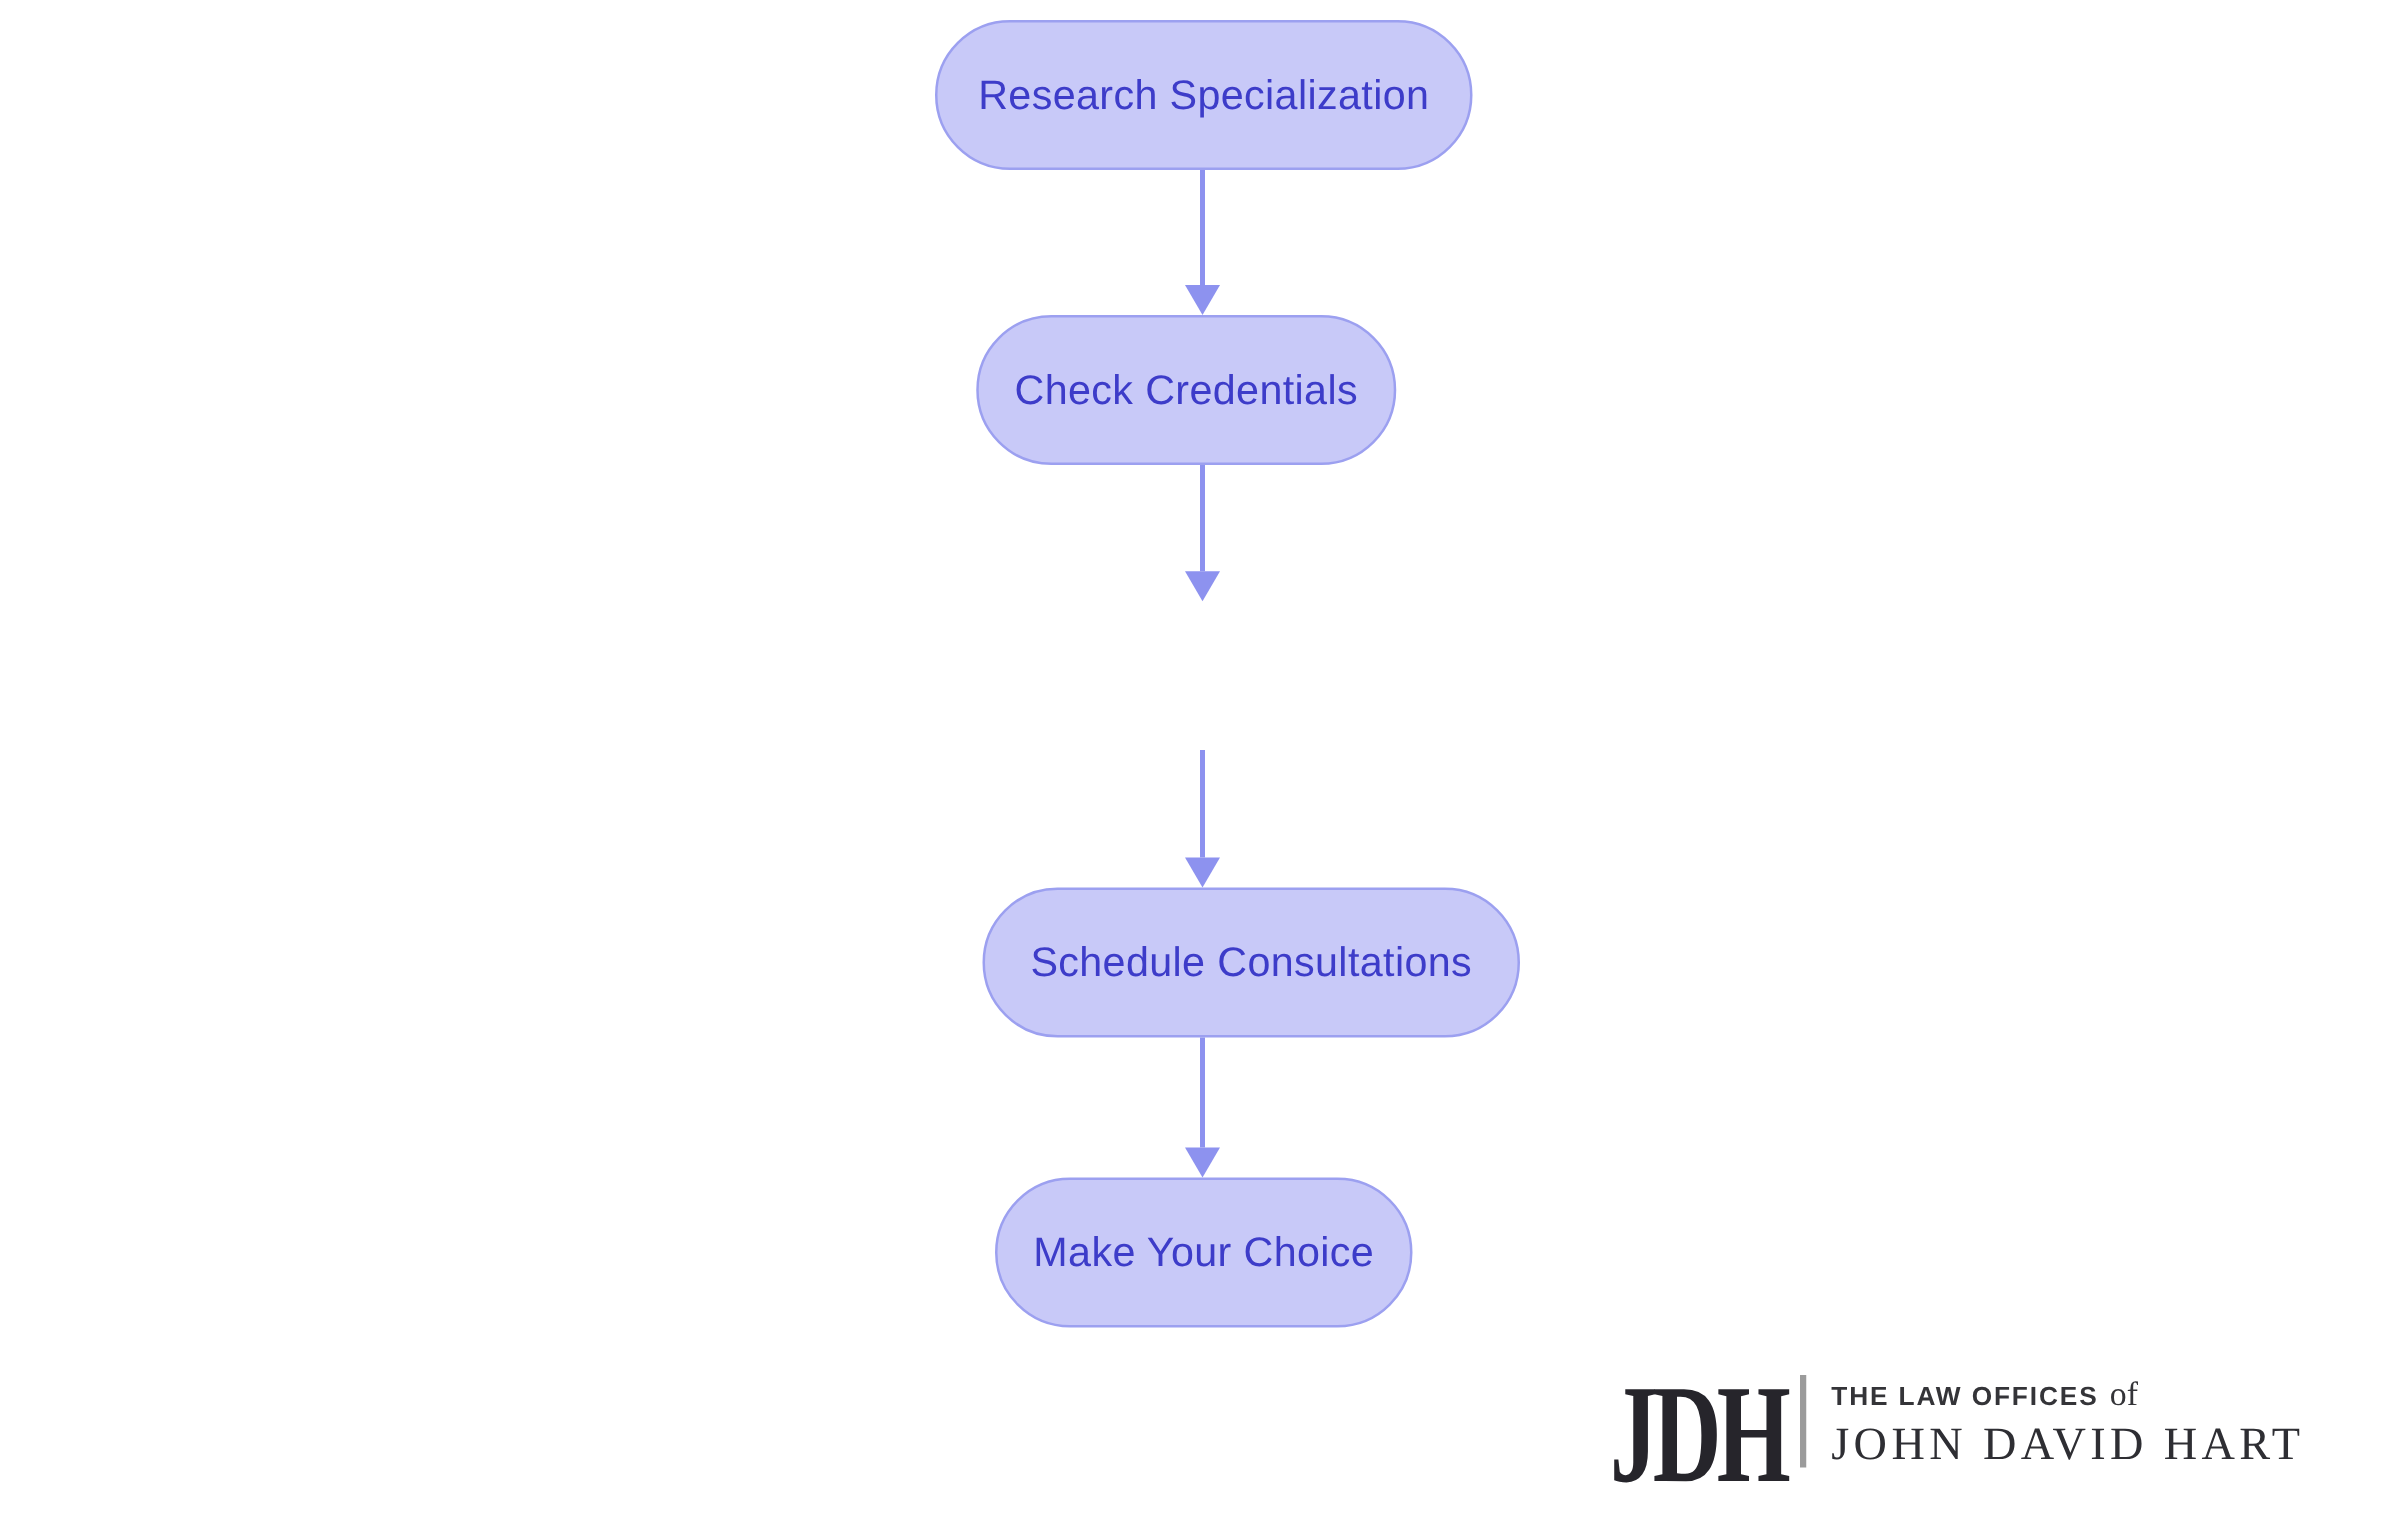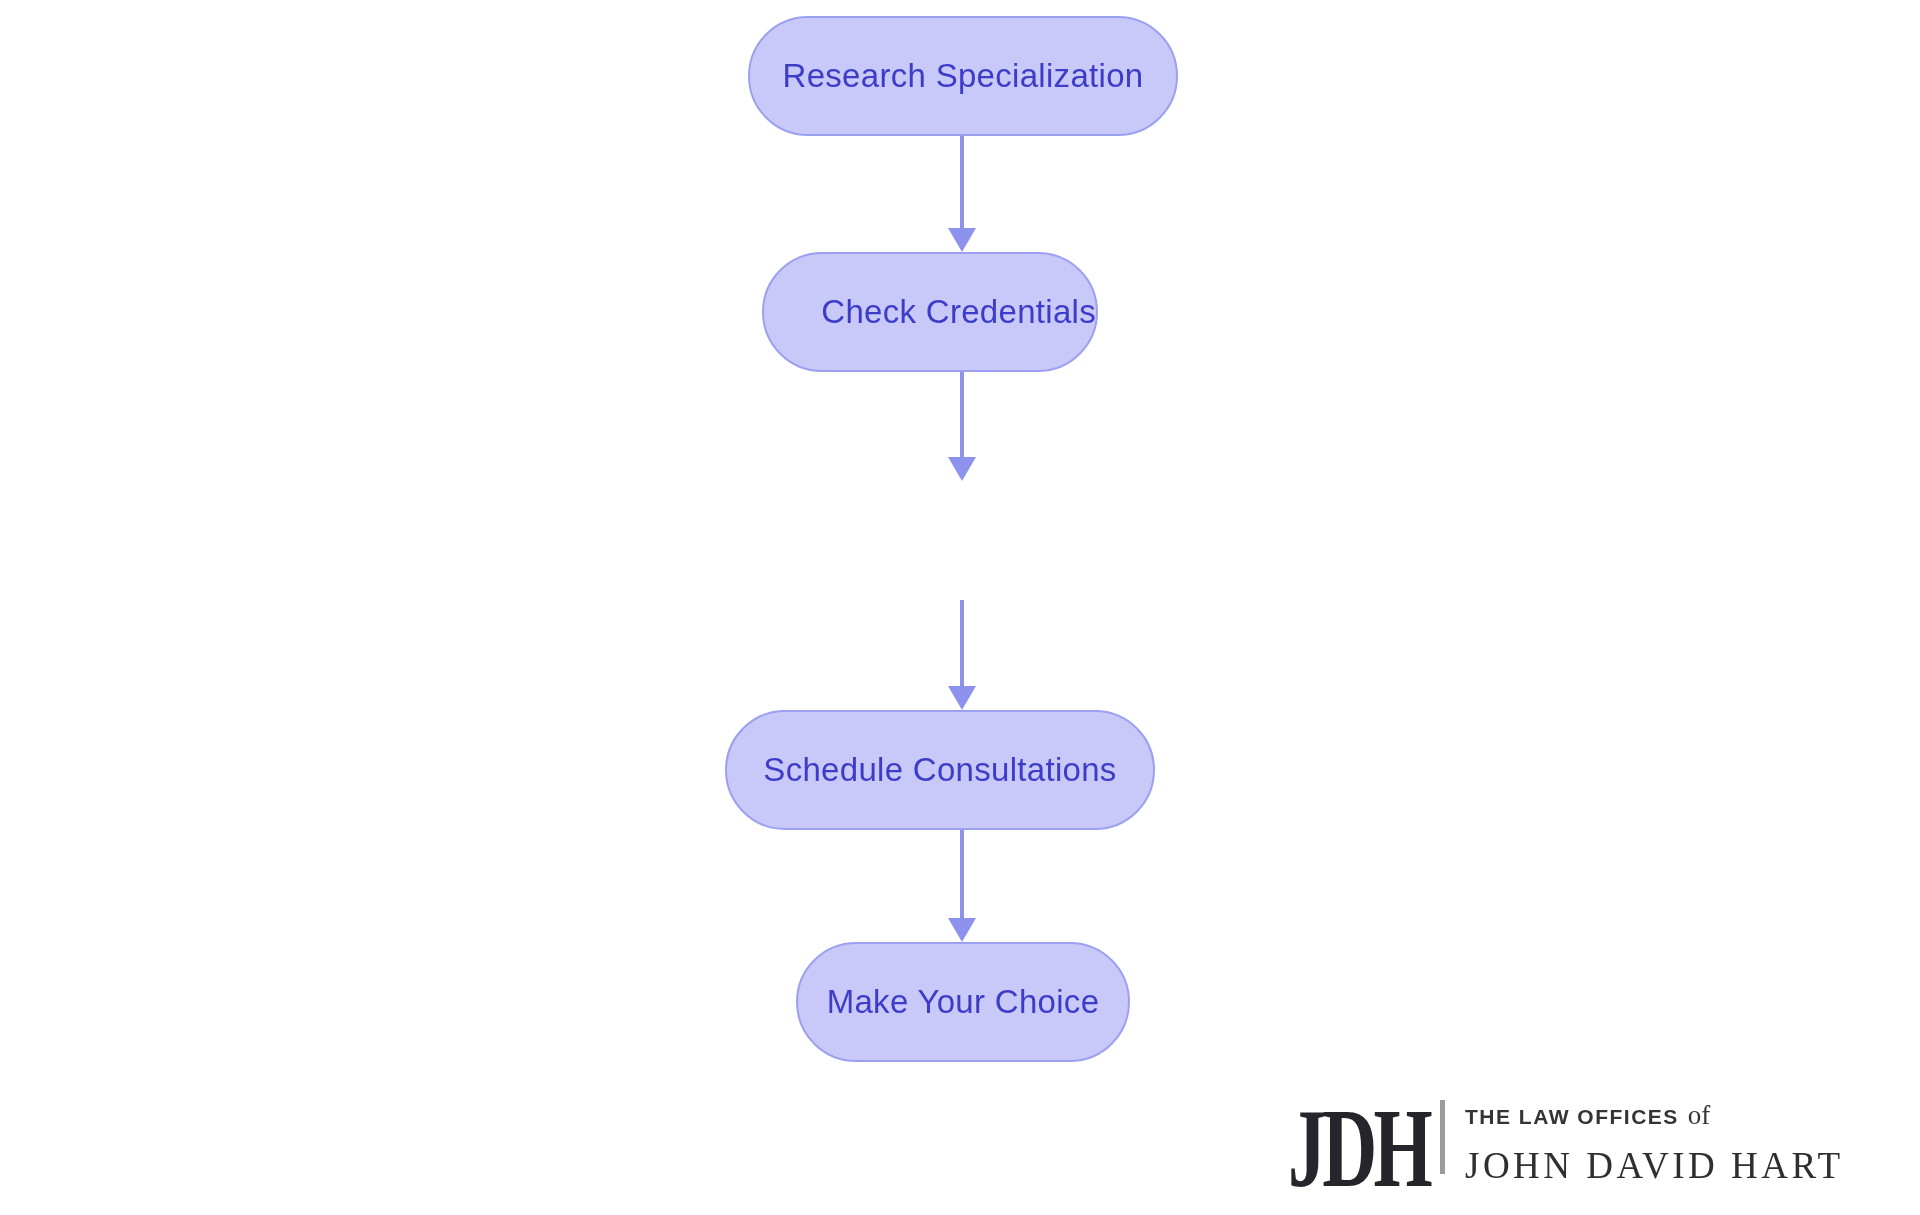--- a/index.html
+++ b/index.html
@@ -37,23 +37,23 @@
     align-items: center;
     justify-content: center;
   }
   .node span {
     color: var(--node_text);
     font-size: 33px;
     letter-spacing: 0.3px;
     white-space: nowrap;
   }
   .node-1 { left: 748px; top: 16px;  width: 430px; }
-  .node-2 { left: 762px; top: 252px; width: 336px; justify-content: flex-end; }
+  .node-2 { left: 781px; top: 252px; width: 336px; }
   .node-3 { left: 701px; top: 481px; width: 524px; }
-  .node-4 { left: 725px; top: 710px; width: 430px; text-align: right; }
+  .node-4 { left: 786px; top: 710px; width: 430px; text-align: right; }
   .node-5 { left: 796px; top: 942px; width: 334px; }
   
   .arrow {
     position: absolute;
     left: 947px;
     width: 30px;
     display: flex;
     flex-direction: column;
     align-items: center;
   }
@@ -119,21 +119,21 @@
     font-family: "Liberation Serif", serif;
     font-size: 27px;
     font-weight: 400;
     color: var(--logo_tagline);
   }
   .logo-text .name {
     font-family: "Liberation Serif", serif;
     font-size: 37px;
     letter-spacing: 3.5px;
     color: var(--logo_name);
-    margin-top: 13px;
+    margin-top: 3px;
     white-space: nowrap;
   }
 </style>
 </head>
 <body>
 
 <div class="canvas">
 
   <div class="node node-1">
     <span>Research Specialization</span>

